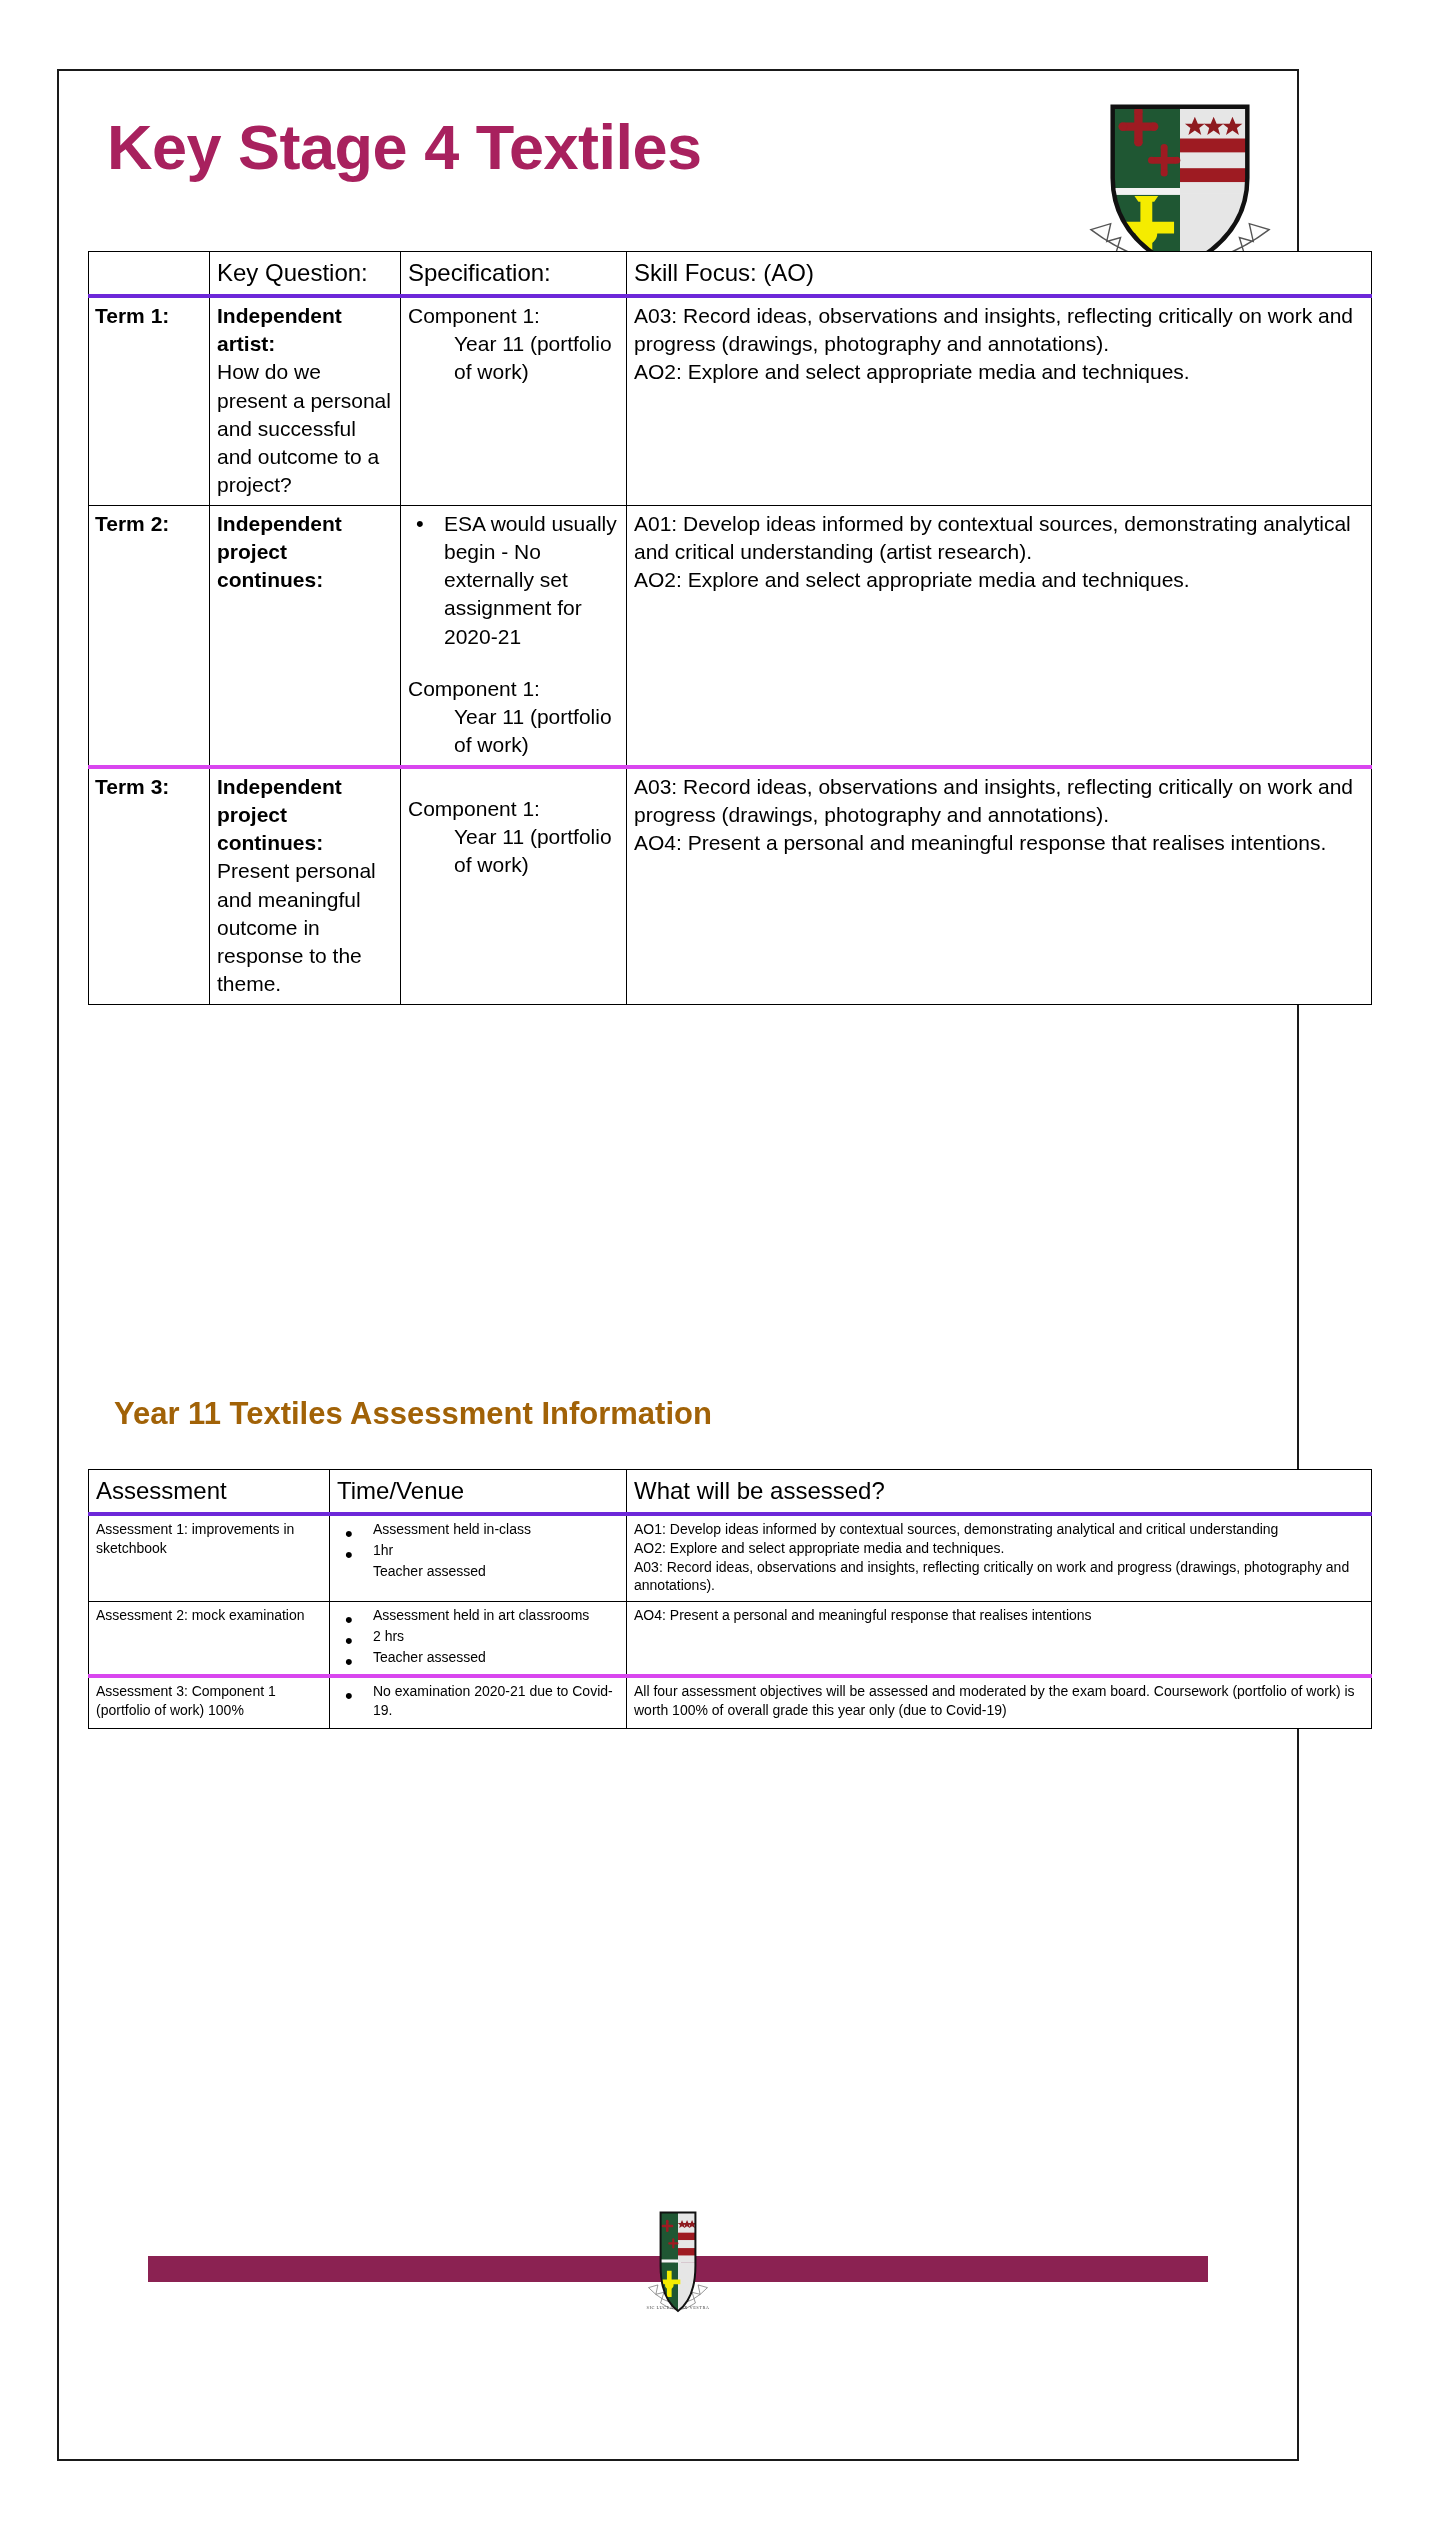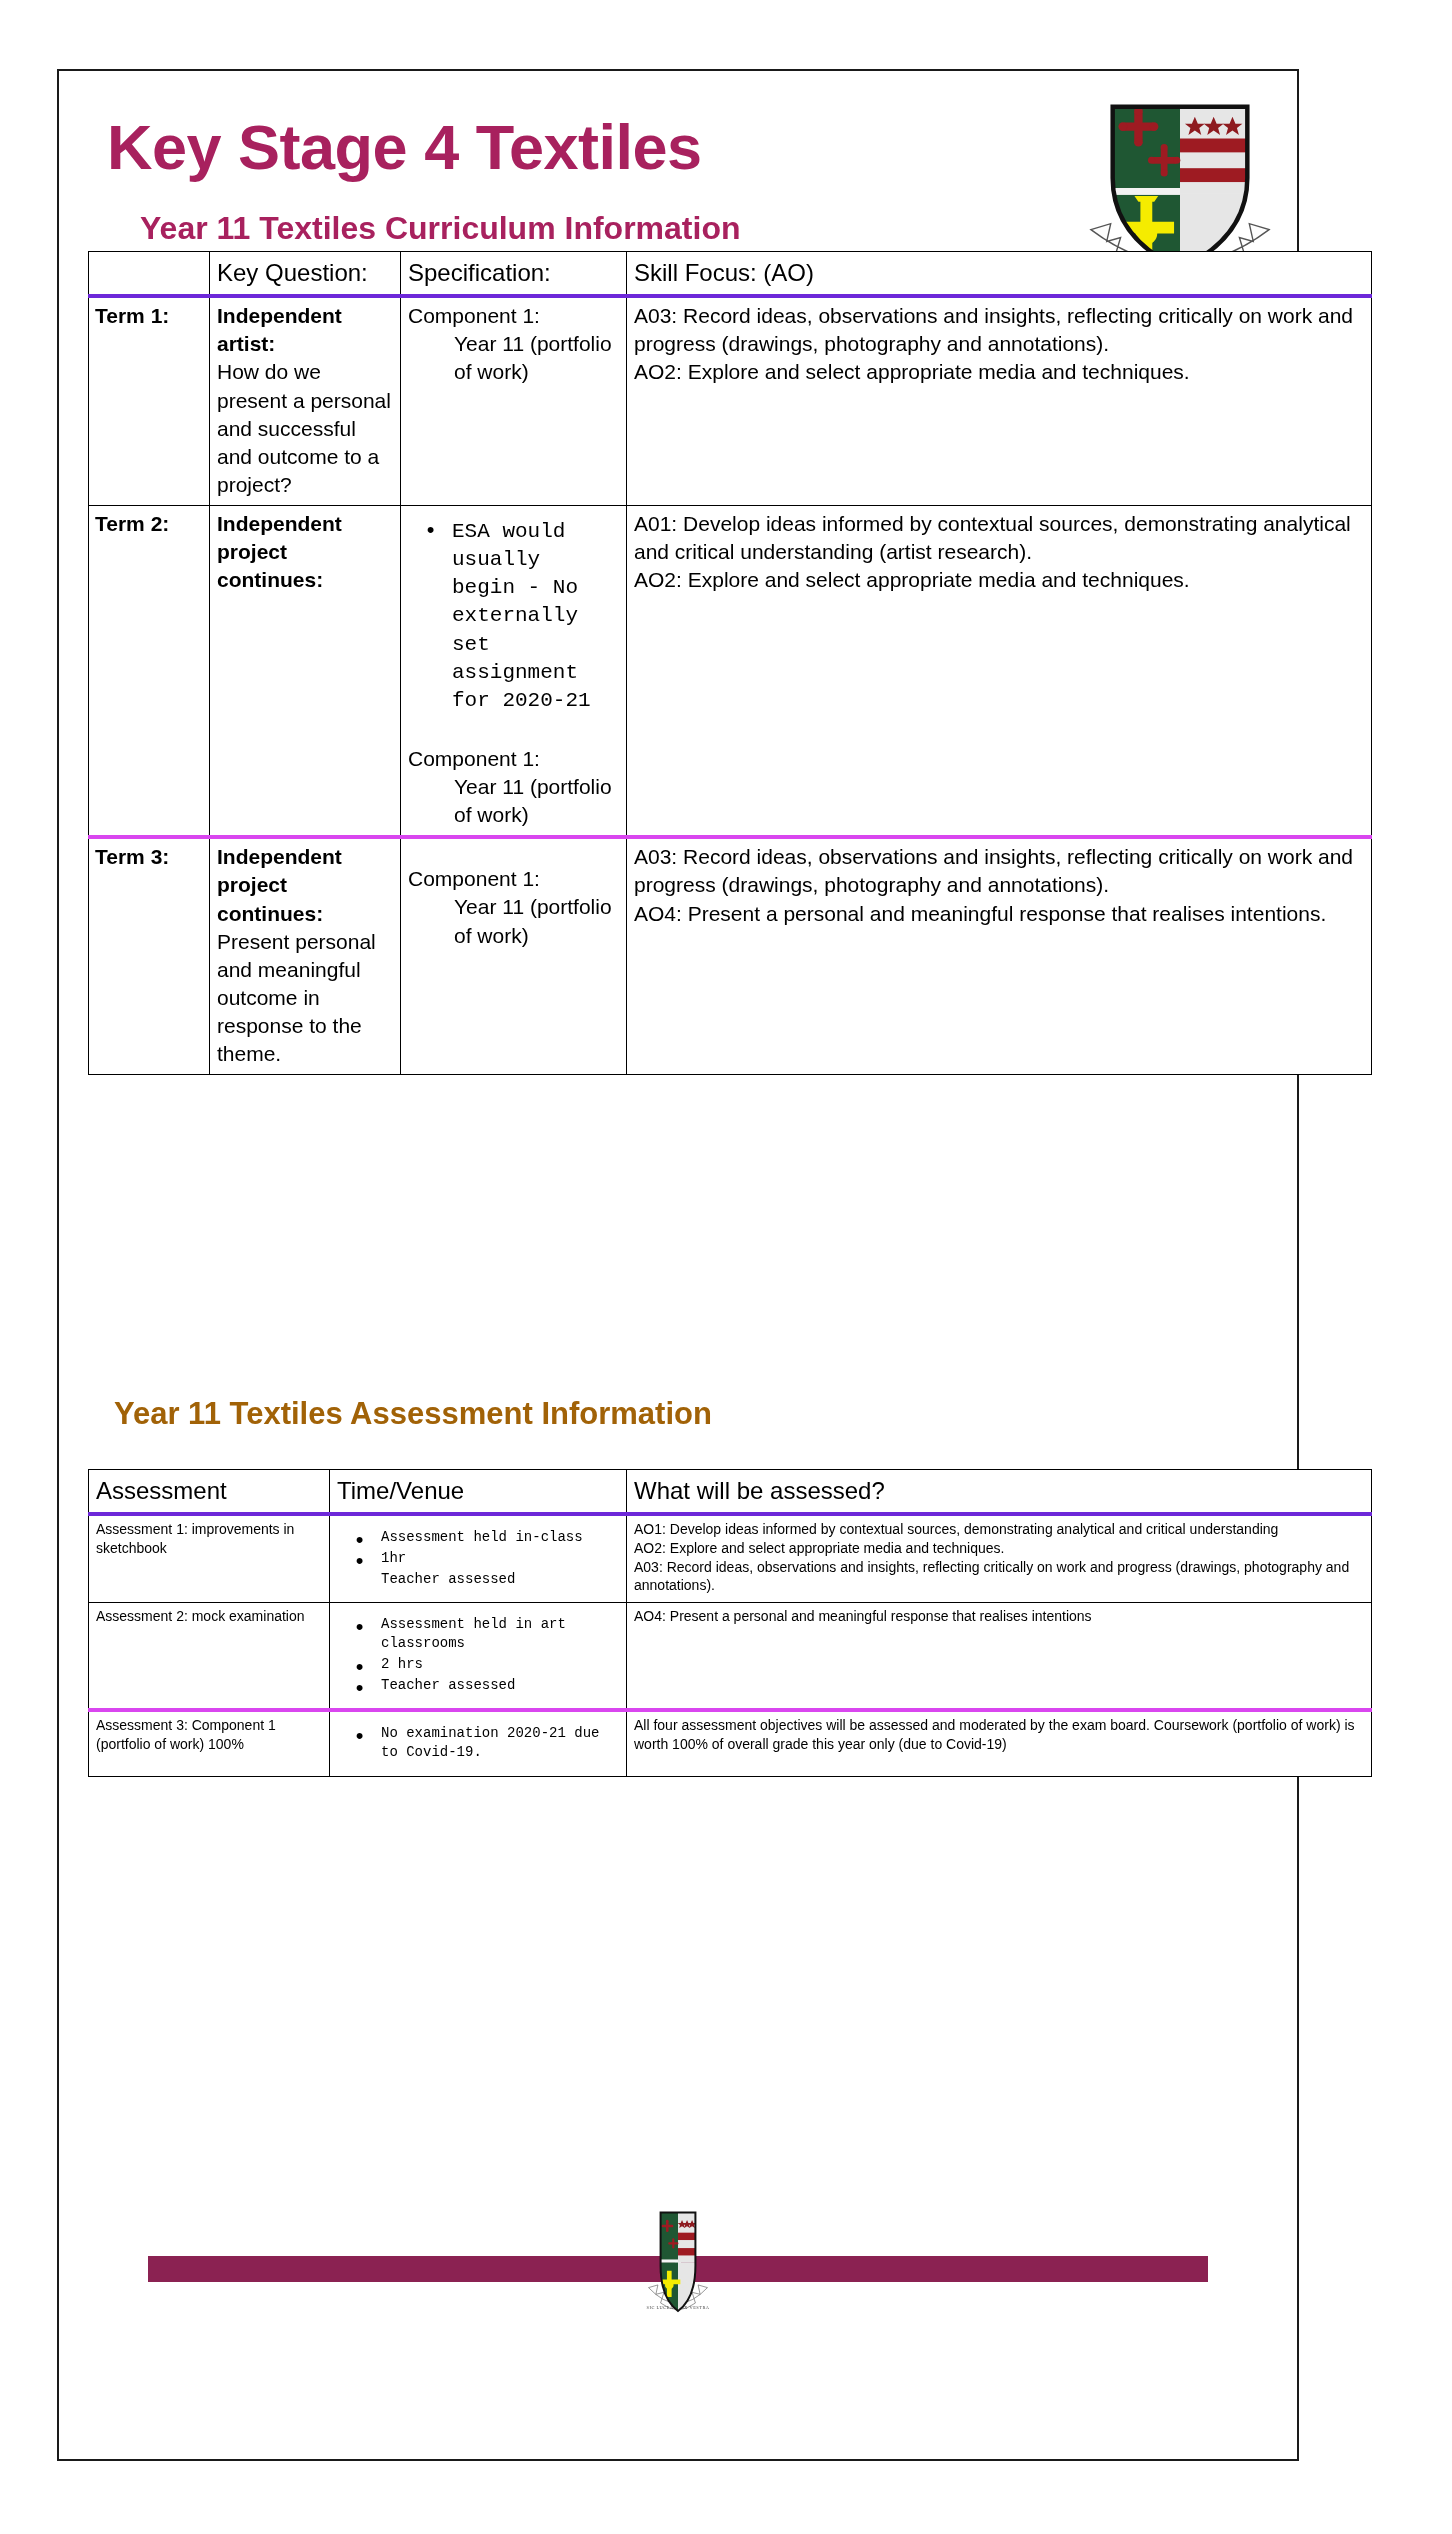--- a/index.html
+++ b/index.html
@@ -95,24 +95,23 @@
   }
   .doc-table thead tr th:first-child { border-right: 1px solid #000; }
   .doc-table tbody tr td { border-top: 1px solid #000; }
   .doc-table tbody tr.heavy-top td { border-top: 4px solid #d946ef; }
   .doc-table .term-cell { font-weight: bold; font-size: 21px; white-space: nowrap; padding-left: 6px; border-radius: 8px;}
   .doc-table .bold-lead { font-weight: bold; display: block; }
   .indent-1 { display: block; padding-left: 46px; }
   .blank-line { display: block; height: 22px; }
 
   ul.bullets {
-    margin: 8px;
+    margin: 0;
     padding: 0 0 0 34px;
     list-style: none;
-    font-family: Liberation Mono, monospace;
   }
   ul.bullets > li {
     position: relative;
     margin: 0 0 2px 0;
     padding-left: 2px;
   }
   ul.bullets > li::before {
     content: "\2022";
     position: absolute;
     left: -26px;
@@ -181,21 +180,20 @@
     height: 121px;
   }
 </style>
 </head>
 <body>
 
 <div id="page-frame">
 
   <div class="header-block">
     <div id="main-title">Key Stage 4 Textiles</div>
-    <div id="sub-title">Year 11 Textiles Curriculum Information</div>
 
     <div id="crest-top">
       <svg class="crest" viewBox="0 0 200 212" width="198" height="210" xmlns="http://www.w3.org/2000/svg">
 
         <g>
           <path d="M10 148 L30 142 L26 160 L40 156 L34 176 Q100 206 166 176 L160 156 L174 160 L170 142 L190 148 Q100 216 10 148 Z" fill="#fdfdfd" stroke="#555" stroke-width="1.4"></path>
           <path d="M34 176 Q100 206 166 176" fill="none" stroke="#555" stroke-width="1.2"></path>
           <text x="100" y="190" font-size="8.5" font-family="Liberation Serif, serif" fill="#333" text-anchor="middle" letter-spacing="1.6">SIC LUCEAT LUX VESTRA</text>
         </g>
 

